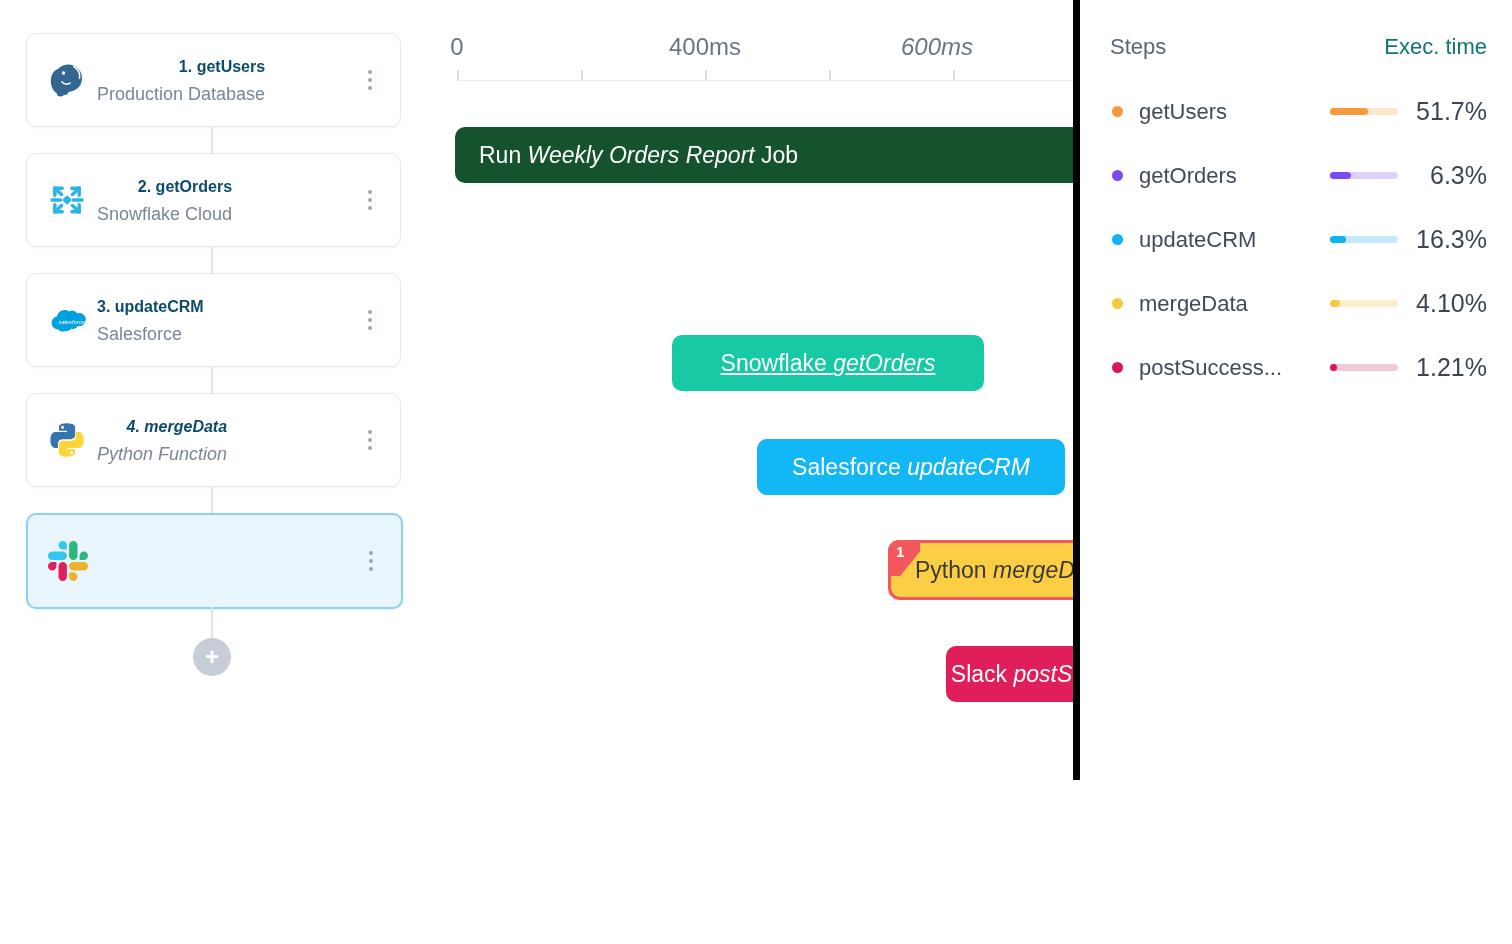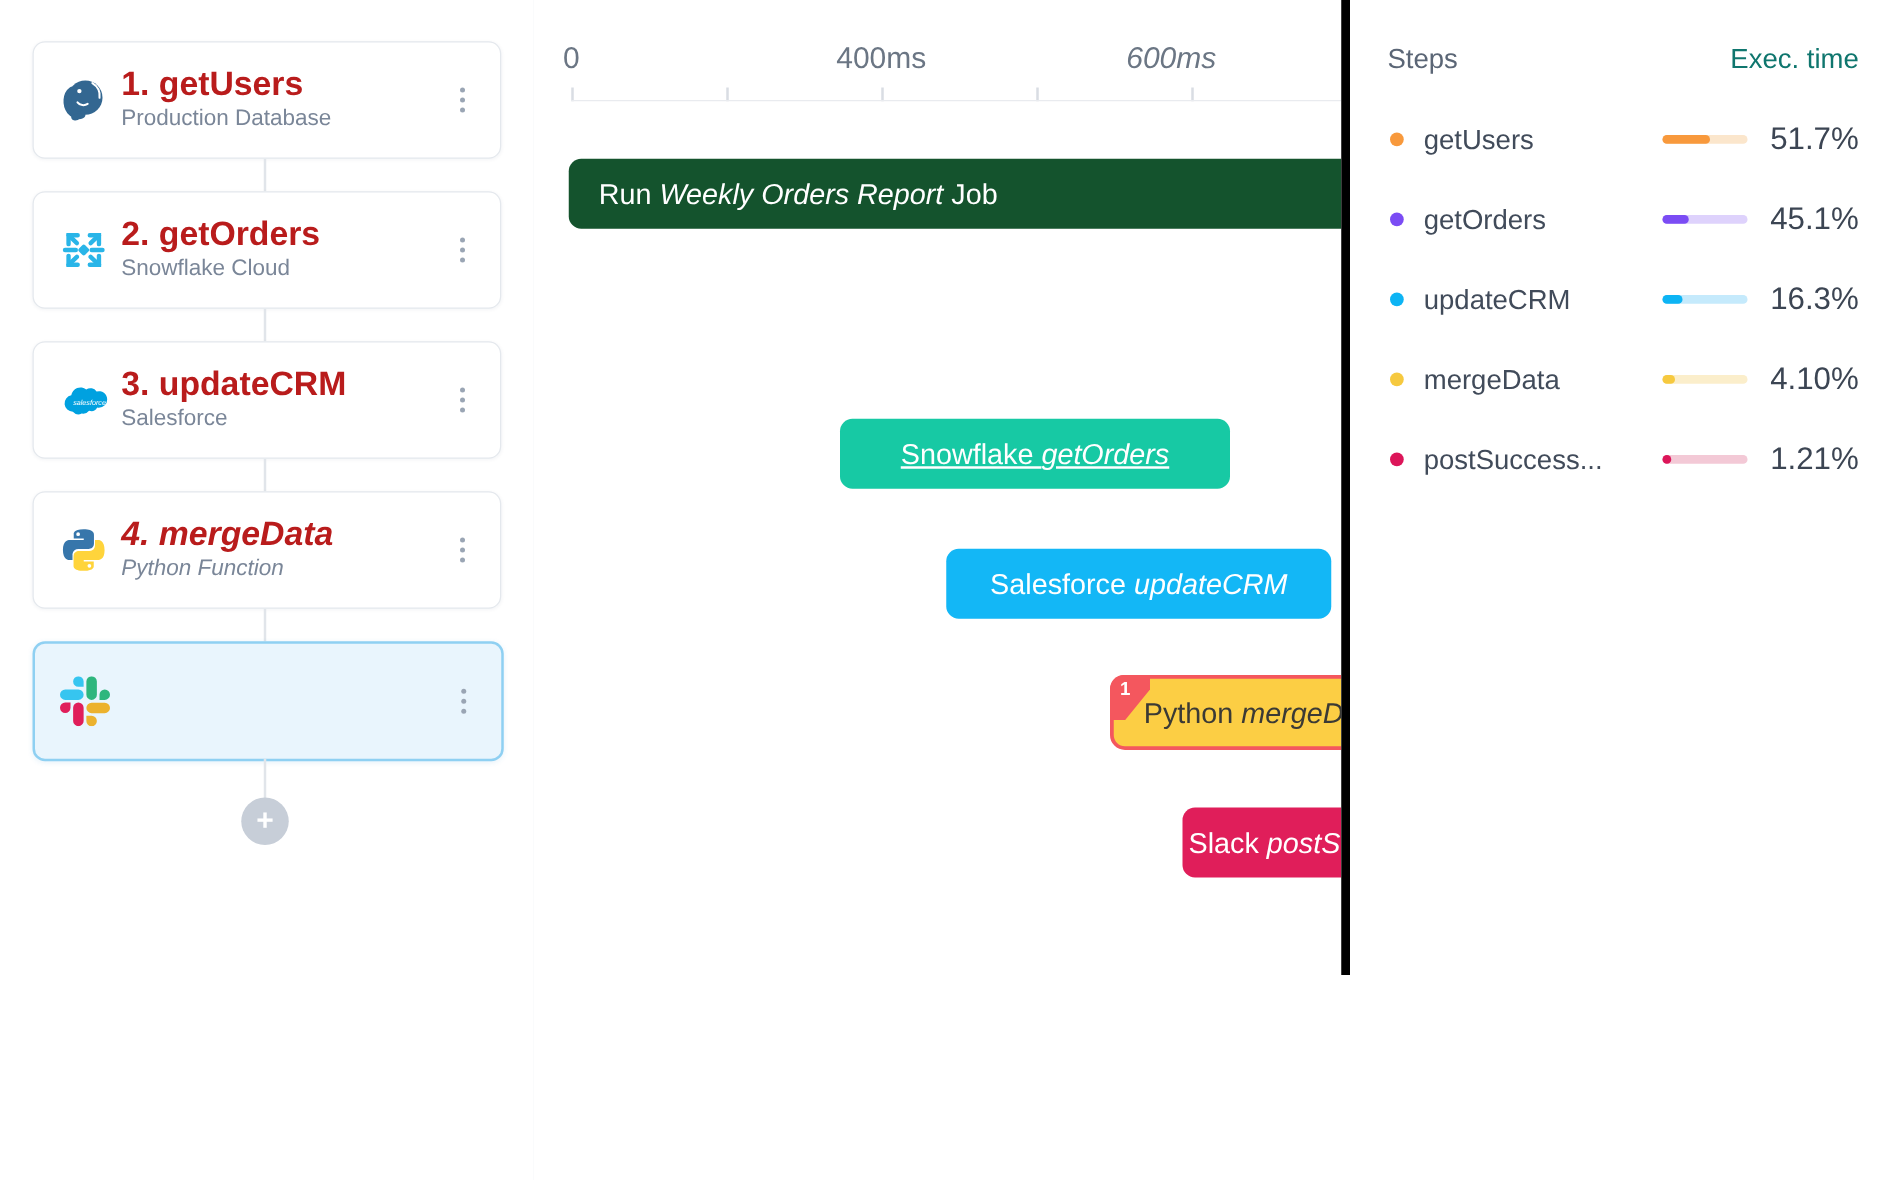--- a/index.html
+++ b/index.html
@@ -15,21 +15,21 @@
              display:flex;align-items:center;cursor:pointer;}
   .step-card.selected{background:#e9f5fd;border:2px solid #8fd0f2;
              box-shadow:0 1px 4px rgba(40,140,210,0.10);}
   .card-1{top:33px;}  .card-2{top:153px;}  .card-3{top:273px;}
   .card-4{top:393px;font-style:italic;} .card-5{top:513px;}
   .step-icon{position:absolute;left:20px;top:50%;transform:translateY(-50%);
              width:40px;height:40px;display:flex;align-items:center;justify-content:center;}
   .step-icon svg{width:40px;height:40px;}
   .step-text{position:absolute;left:70px;top:50%;transform:translateY(-50%);
              display:flex;flex-direction:column;gap:3px;}
-  .step-title{font-size:27px;font-weight:bold;color:#b91c1c;line-height:26px;}
+  .step-title{font-size:16px;font-weight:bold;color:#0c4a6e;line-height:26px;text-align:right;}
   .step-sub{font-size:18px;color:#7a8698;line-height:23px;}
   .kebab{position:absolute;right:22px;top:50%;transform:translateY(-50%);
          display:flex;flex-direction:column;gap:4px;padding:6px;cursor:pointer;}
   .kebab i{width:4px;height:4px;border-radius:50%;background:#9aa5b4;display:block;}
   .connector{position:absolute;left:211px;width:2px;background:#e1e5ea;}
   .conn-1{top:127px;height:26px;} .conn-2{top:247px;height:26px;}
   .conn-3{top:367px;height:26px;} .conn-4{top:487px;height:26px;}
   .conn-5{top:607px;height:32px;}
   .add-step{position:absolute;left:193px;top:638px;width:38px;height:38px;border-radius:50%;
             background:#c7ced8;color:#fff;font-size:24px;font-weight:bold;border:none;
@@ -247,21 +247,21 @@
       </span>
       <span class="exec-value">51.7%</span>
     </div>
 
     <div class="exec-row row-1">
       <span class="legend-dot" style="background: rgb(123, 76, 244);"></span>
       <span class="exec-label">getOrders</span>
       <span class="mini-track" style="background: rgb(222, 210, 252);">
         <span class="mini-fill" style="background: rgb(123, 76, 244); width: 31%;"></span>
       </span>
-      <span class="exec-value">45.1%</span>
+      <span class="exec-value">6.3%</span>
     </div>
 
     <div class="exec-row row-2">
       <span class="legend-dot" style="background: rgb(13, 180, 244);"></span>
       <span class="exec-label">updateCRM</span>
       <span class="mini-track" style="background: rgb(197, 234, 252);">
         <span class="mini-fill" style="background: rgb(13, 180, 244); width: 23%;"></span>
       </span>
       <span class="exec-value">16.3%</span>
     </div>

